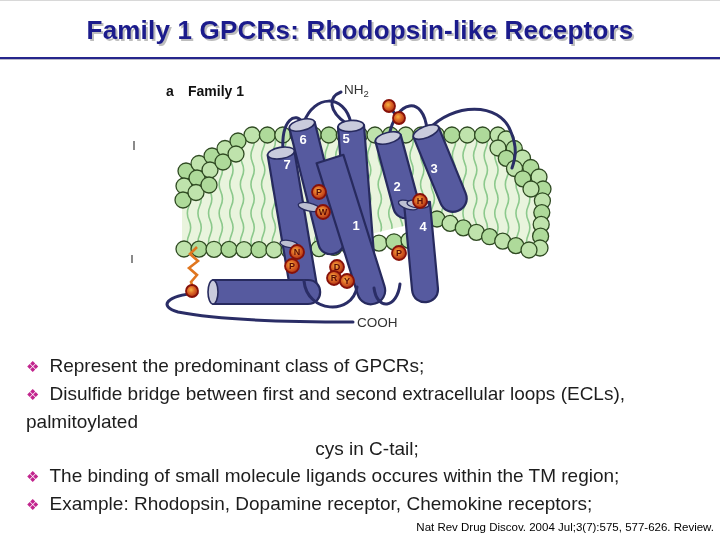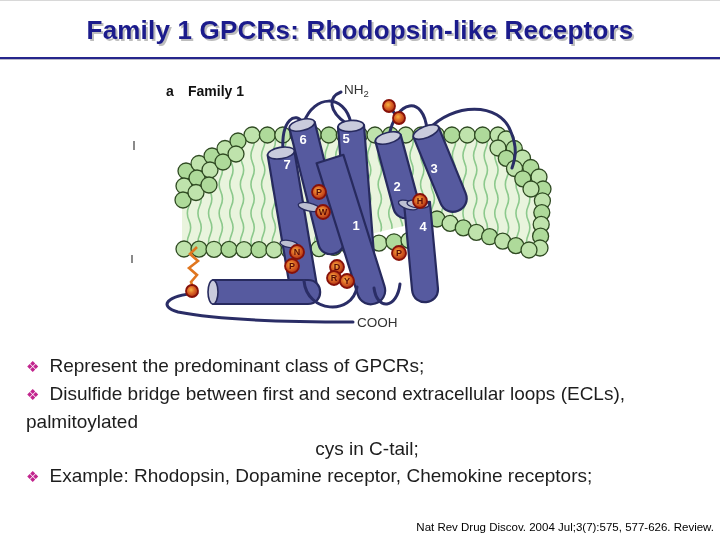--- a/index.html
+++ b/index.html
@@ -256,17 +256,20 @@
 
 <div class="bullets">
   <div class="bullet-item">
     <span class="marker">❖</span><span>Represent the predominant class of GPCRs;</span>
   </div>
   <div class="bullet-item">
     <span class="marker">❖</span><span>Disulfide bridge between first and second extracellular loops (ECLs), palmitoylated</span>
     <span class="cont">cys in C-tail;</span>
   </div>
   <div class="bullet-item">
+    <span class="marker">❖</span><span>The binding of small molecule ligands occures within the TM region;</span>
+  </div>
+  <div class="bullet-item">
     <span class="marker">❖</span><span>Example: Rhodopsin, Dopamine receptor, Chemokine receptors;</span>
   </div>
 </div>
 
 <div class="citation">Nat Rev Drug Discov. 2004 Jul;3(7):575, 577-626. Review.</div>
 
 </body></html>

